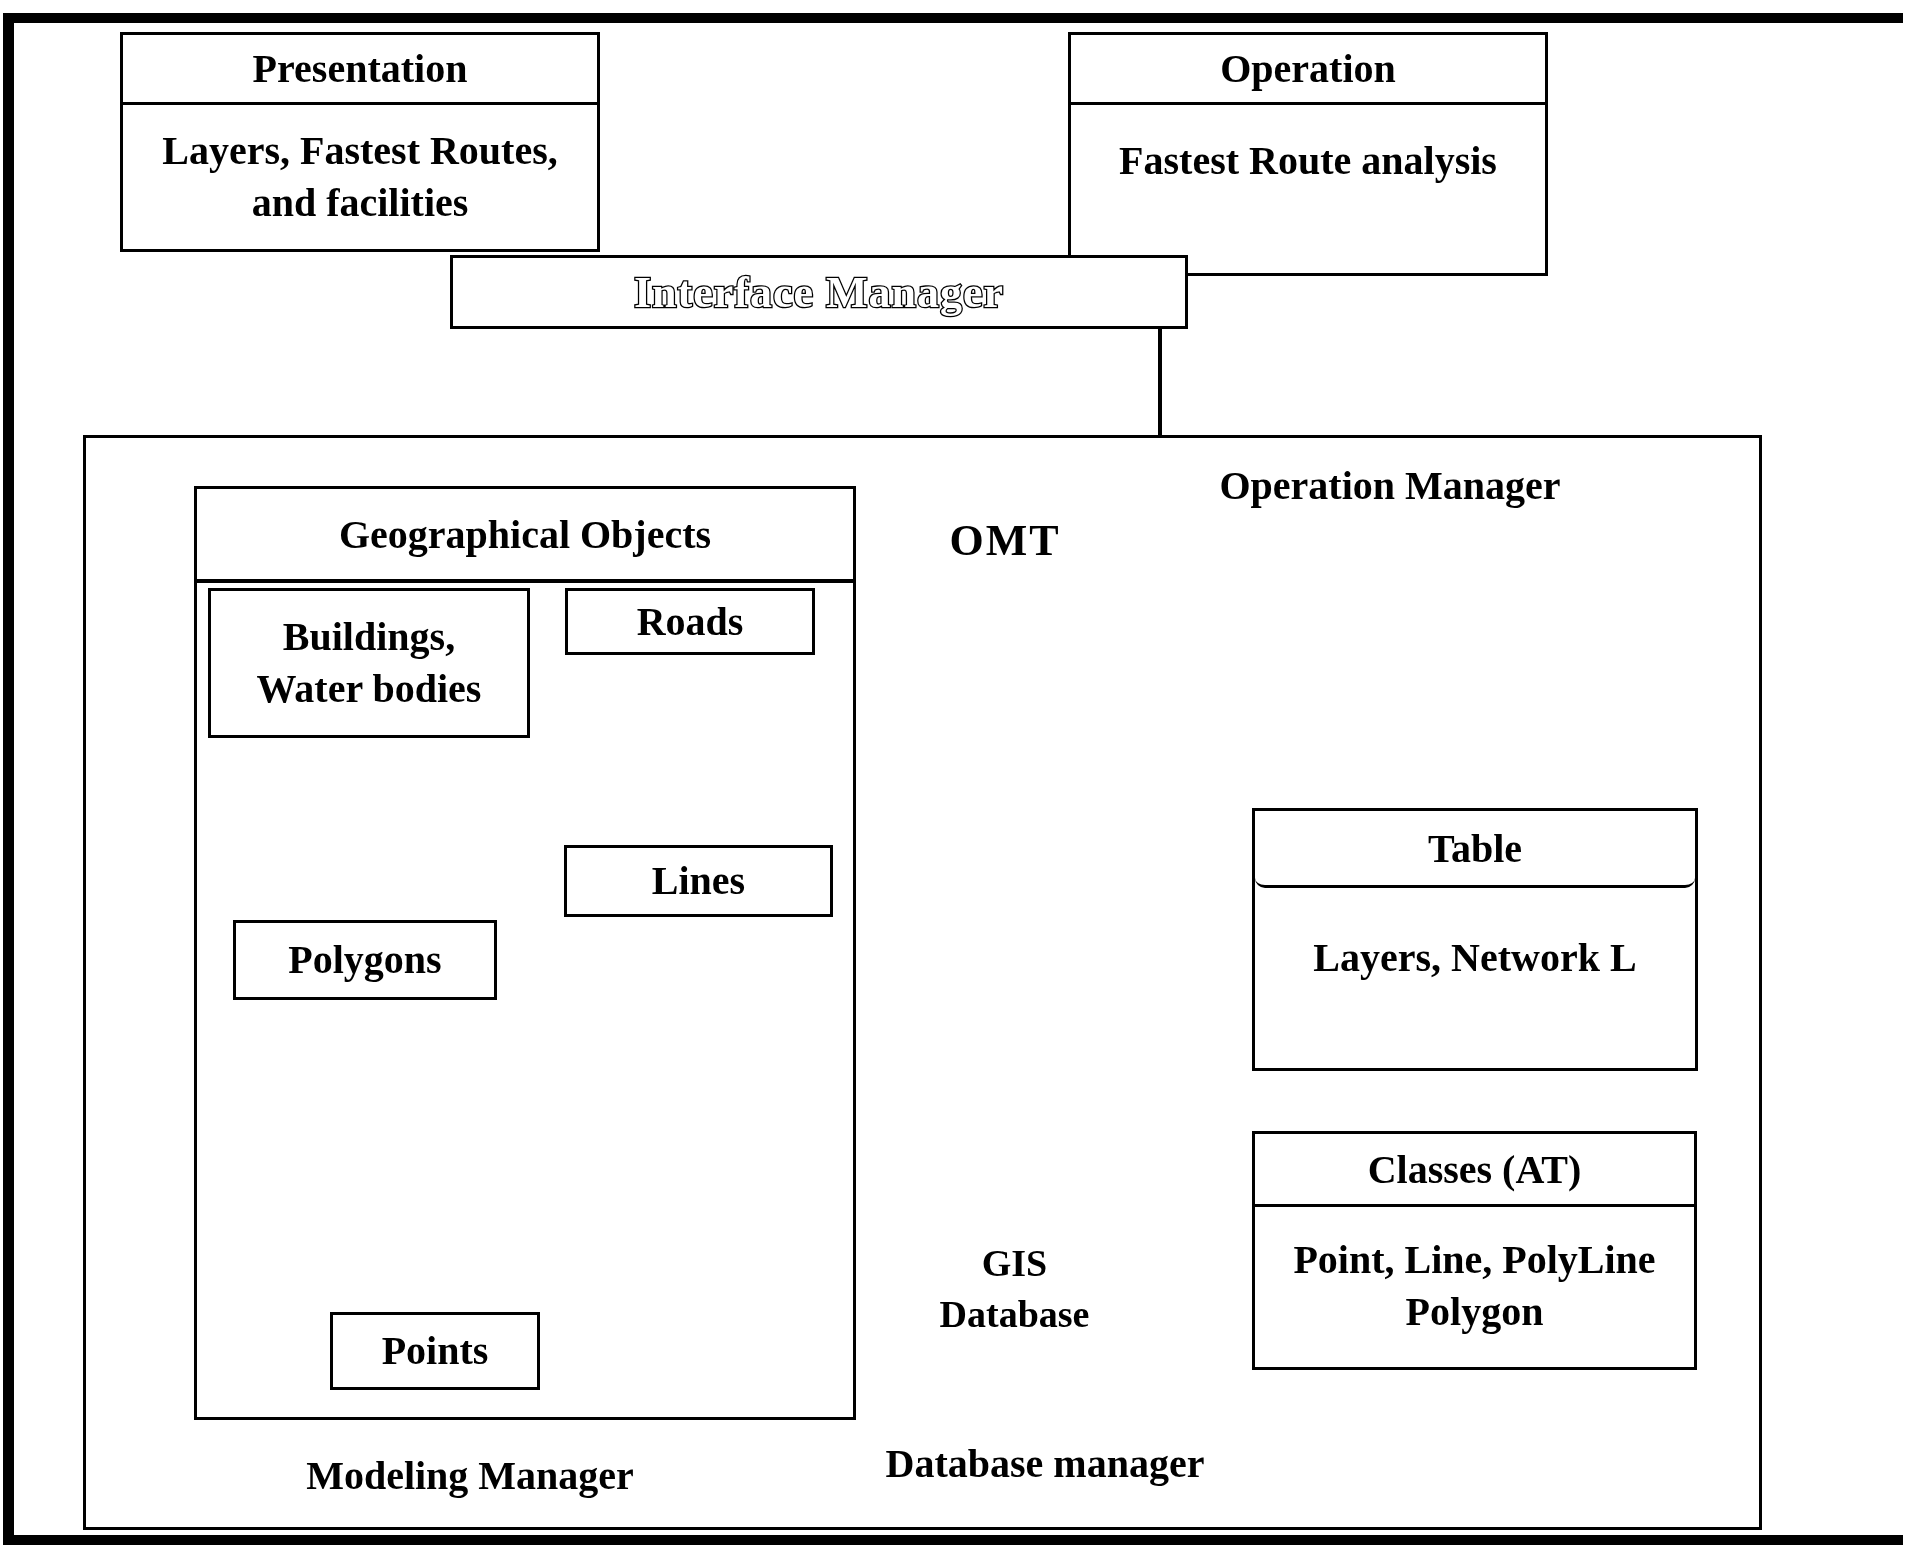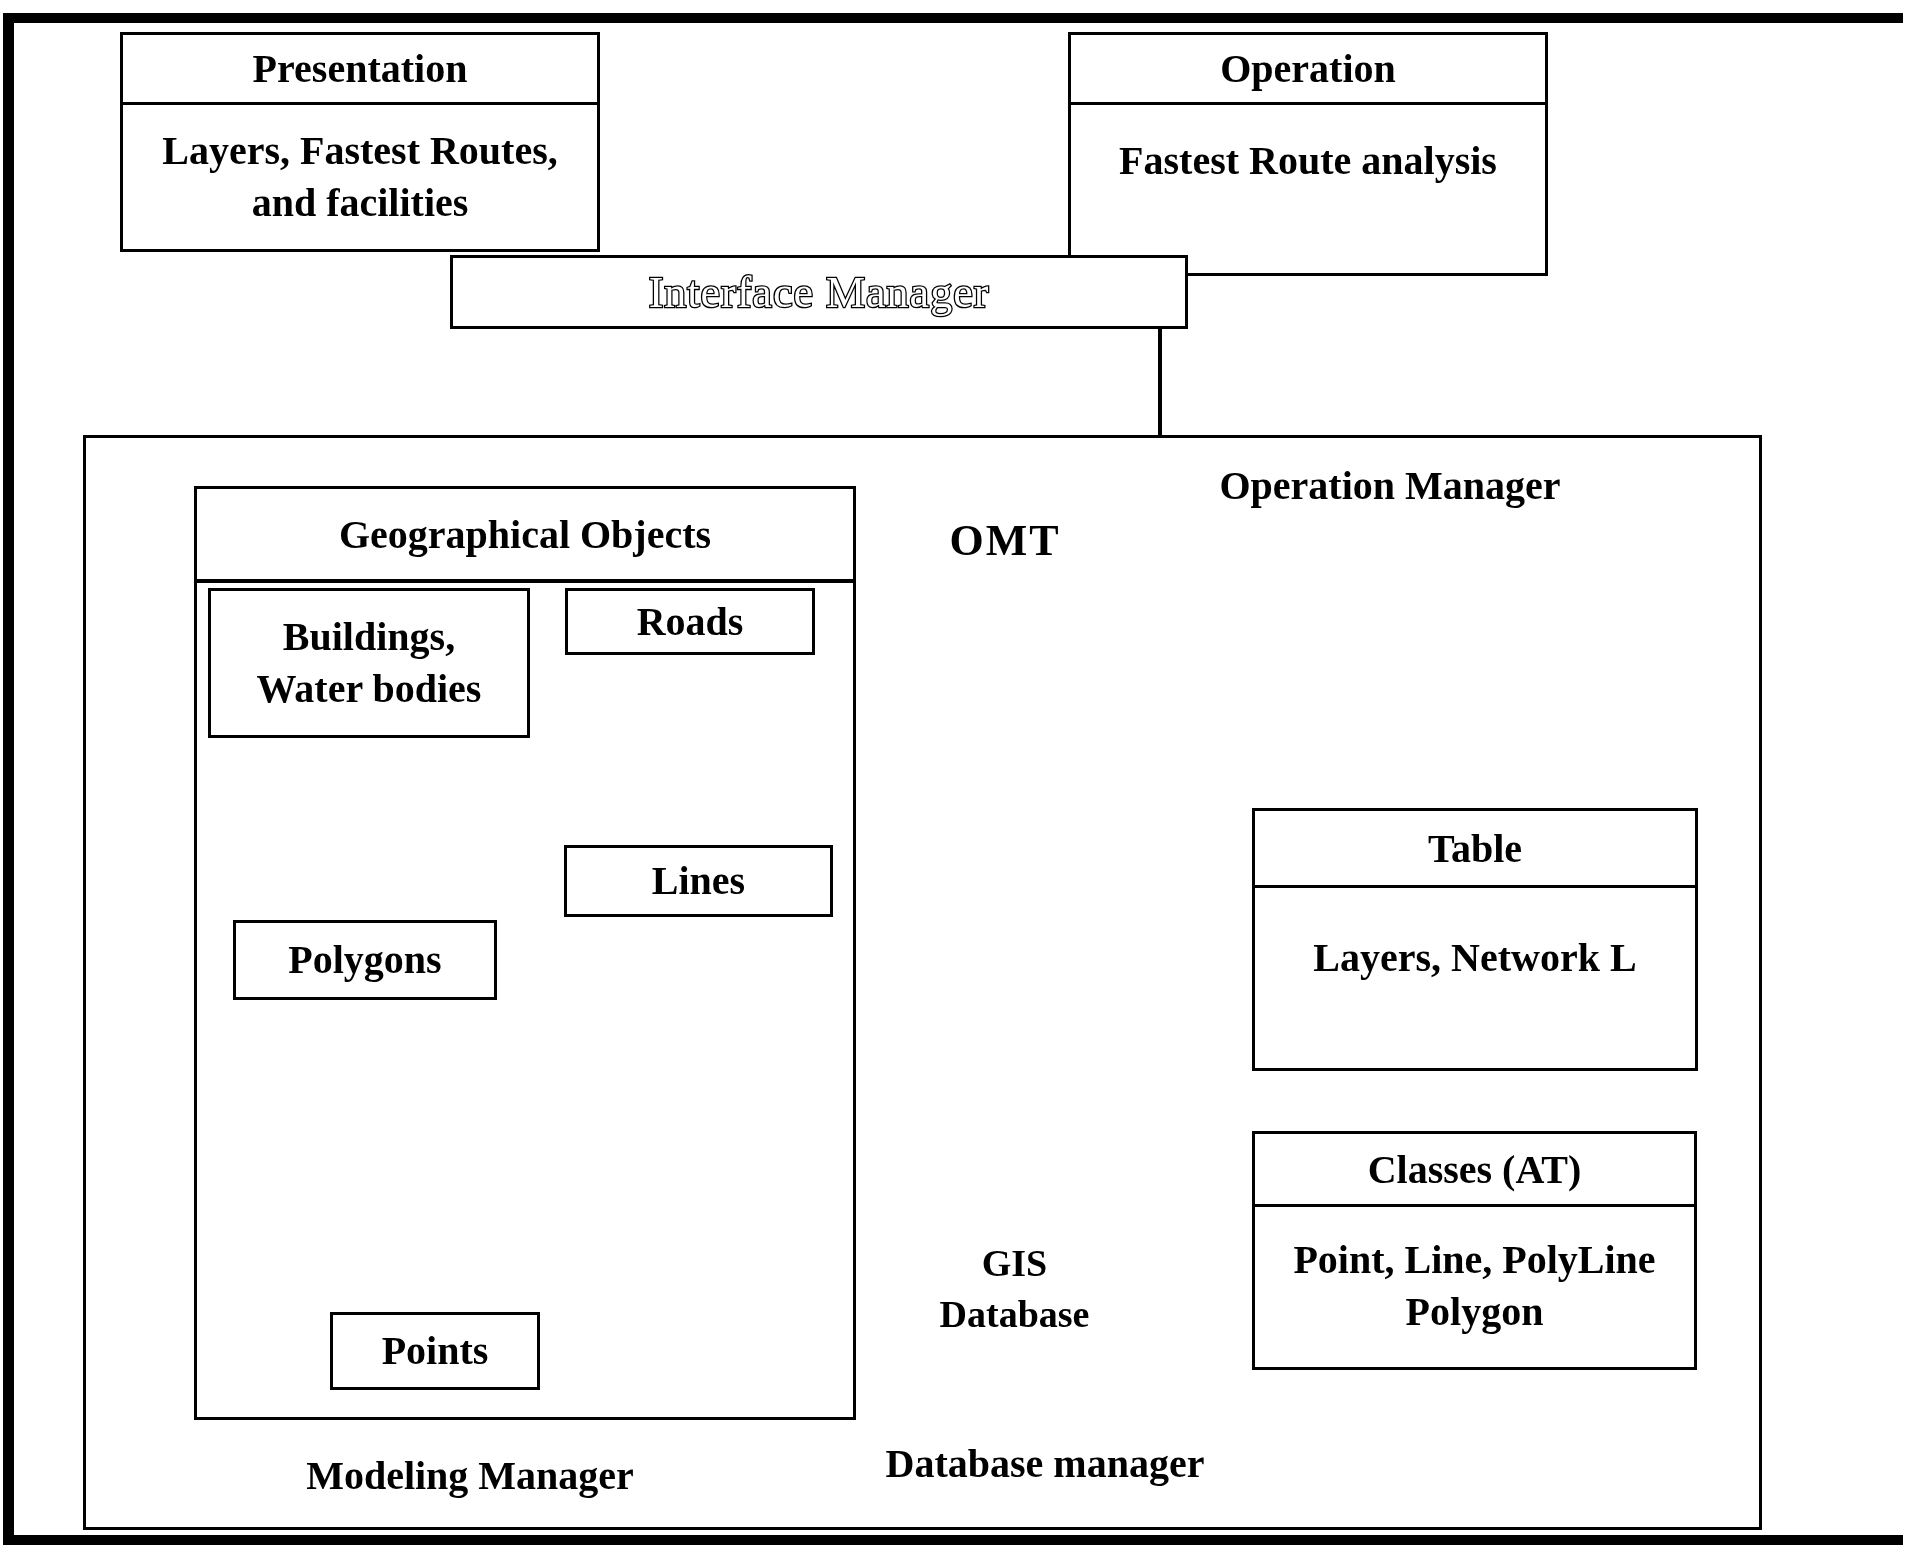--- a/index.html
+++ b/index.html
@@ -63,21 +63,21 @@
     <div class="bd t40" style="height:144px;">Layers, Fastest Routes,
 and facilities</div>
   </div>
 
   <div class="box" style="left:1068px;top:32px;width:480px;height:244px;">
     <div class="hd t40" style="height:70px;">Operation</div>
     <div class="bd t40" style="height:144px;align-items:flex-start;padding-top:30px;">Fastest Route analysis</div>
   </div>
 
   <div class="box" style="left:450px;top:255px;width:738px;height:74px;display:flex;align-items:center;justify-content:center;">
-    <span class="t44 outline" style="font-weight:normal;">Interface Manager</span>
+    <span class="t44 outline" style="font-weight:bold;">Interface Manager</span>
   </div>
 
   <div class="box" style="left:83px;top:435px;width:1679px;height:1095px;border-width:3px;"></div>
 
   <div class="lbl t40" style="left:1180px;top:462px;width:420px;">Operation Manager</div>
 
   <div class="box" style="left:194px;top:486px;width:662px;height:934px;">
     <div class="hd t40" style="height:94px;border-bottom-width:4px;">Geographical Objects</div>
   </div>
 
@@ -88,21 +88,21 @@
 
   <div class="box bd t40" style="left:564px;top:845px;width:269px;height:72px;">Lines</div>
 
   <div class="box bd t40" style="left:233px;top:920px;width:264px;height:80px;">Polygons</div>
 
 
   <div class="box bd t40" style="left:330px;top:1312px;width:210px;height:78px;">Points</div>
 
 
   <div class="box" style="left:1252px;top:808px;width:446px;height:263px;">
-    <div class="hd t40" style="height:77px;">Table</div>
+    <div class="hd t40" style="height:77px;border-radius:10px;">Table</div>
     <div class="bd t40" style="height:180px;align-items:flex-start;padding-top:44px;">Layers, Network L</div>
   </div>
 
   <div class="box" style="left:1252px;top:1131px;width:445px;height:239px;">
     <div class="hd t40" style="height:73px;">Classes (AT)</div>
     <div class="bd t40" style="height:157px;">Point, Line, PolyLine
 Polygon</div>
   </div>
 
   <div class="lbl t44" style="left:905px;top:515px;width:200px;letter-spacing:2px;">OMT</div>

